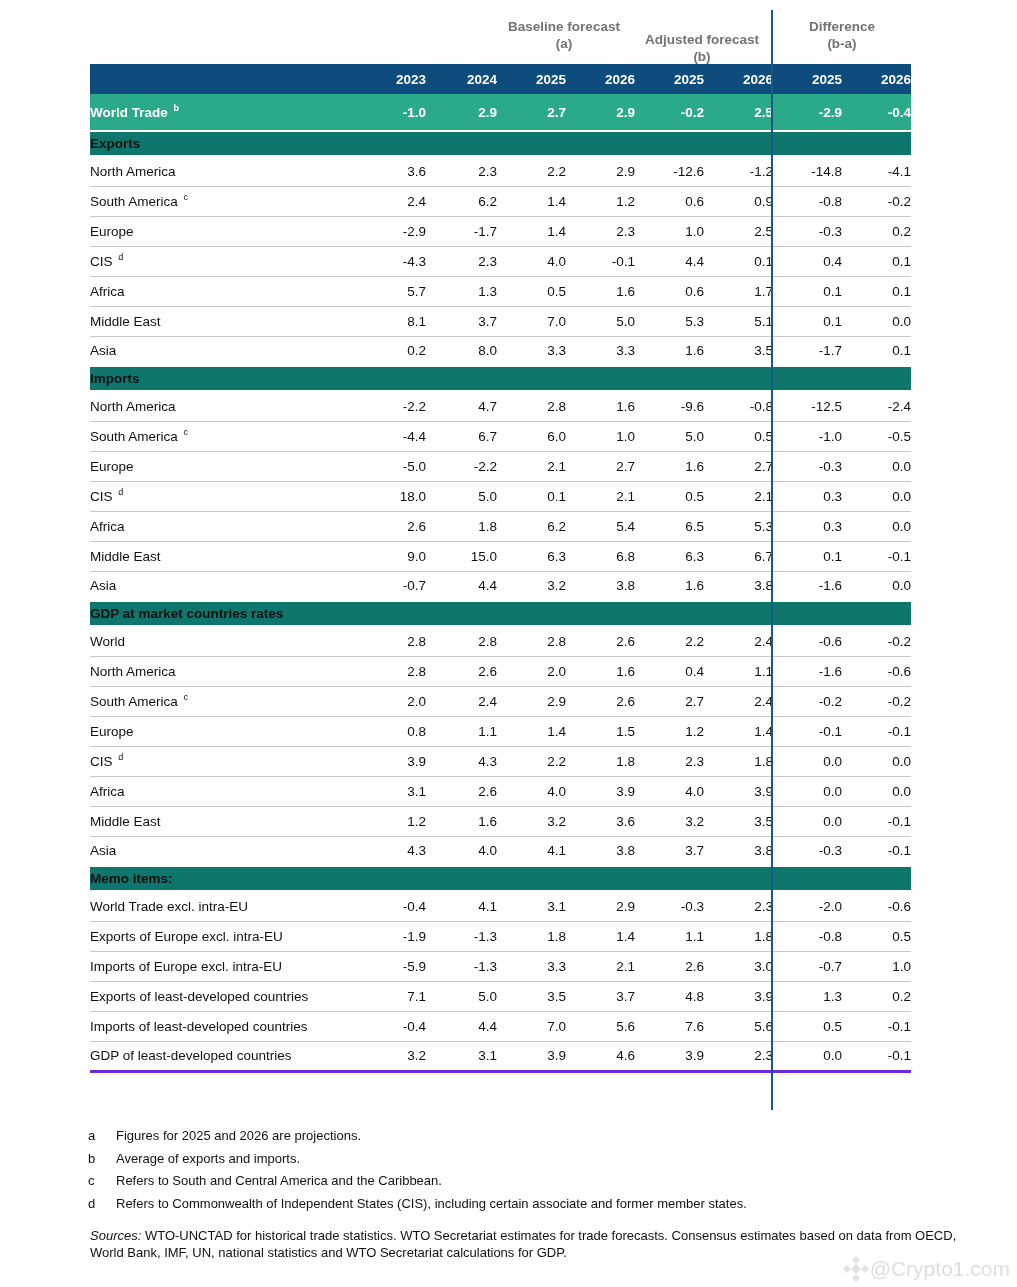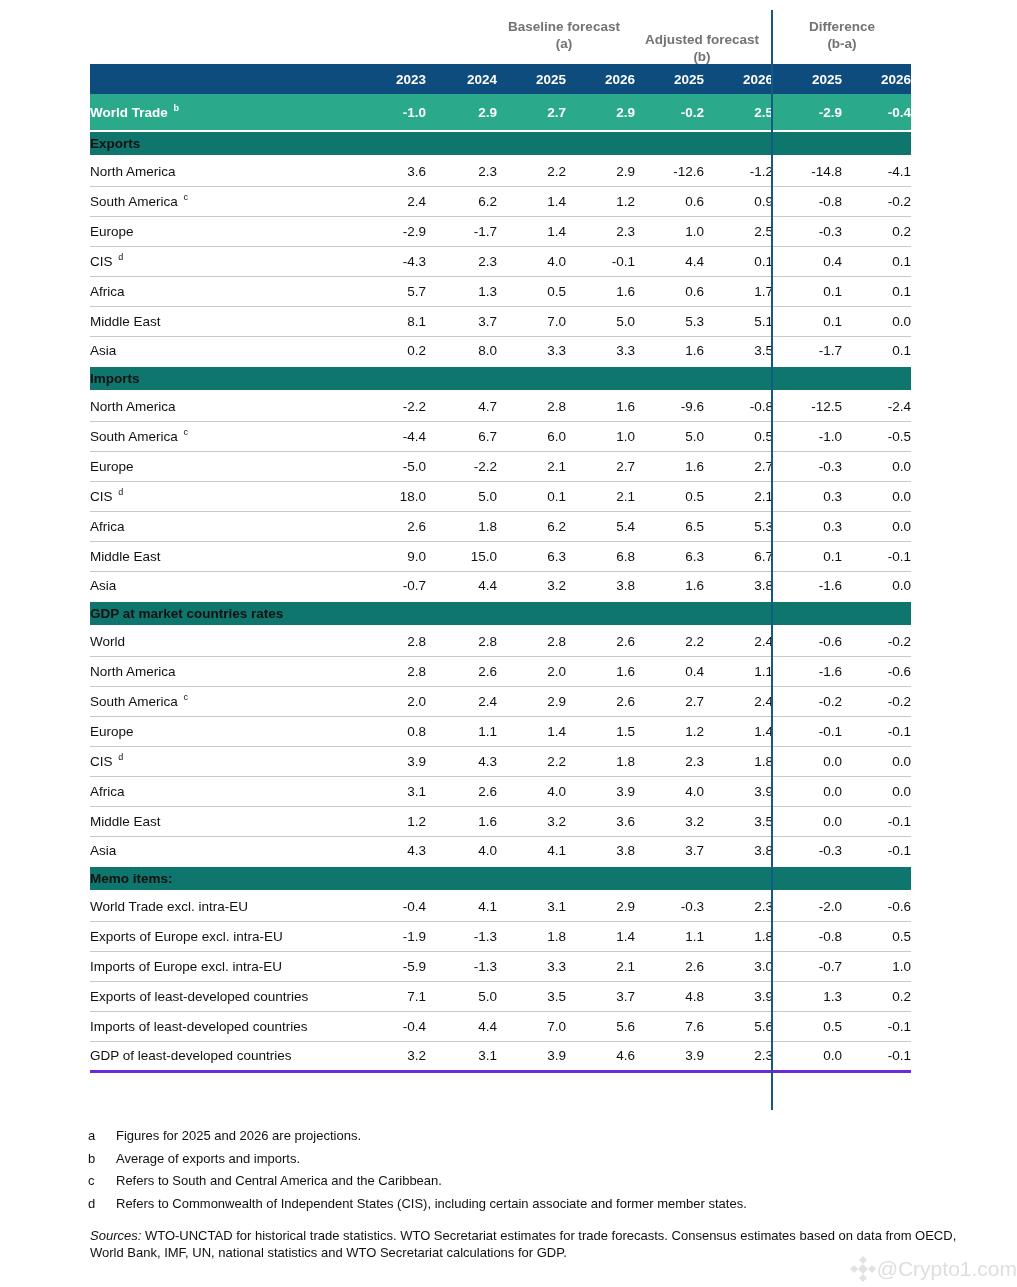--- a/index.html
+++ b/index.html
@@ -70,21 +70,21 @@
   .footnote-row { display: flex; font-size: 13px; margin-bottom: 8.5px; line-height: 14px; }
   .footnote-marker { width: 28px; flex: 0 0 28px; }
 
   .sources {
     position: absolute; left: 90px; top: 1227px; width: 888px;
     font-size: 13px; line-height: 17px; color: #111111;
   }
   .sources .src-label { font-style: italic; }
 
   .watermark {
-    position: absolute; right: 0; bottom: 4px;
+    position: absolute; right: 7px; bottom: 4px;
     display: flex; align-items: center; gap: 0;
     color: #dedede; font-size: 21px;
     text-shadow: 1px 1px 0 #ffffff;
     user-select: none;
   }
   .watermark svg { display: block; }
 </style>
 </head>
 <body>
 

